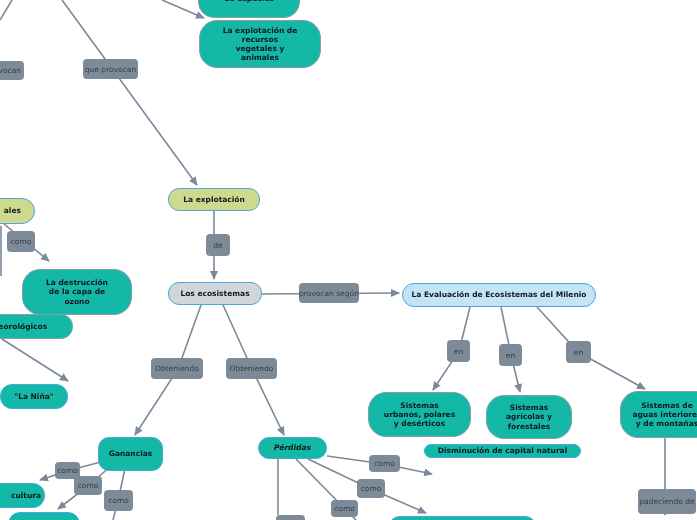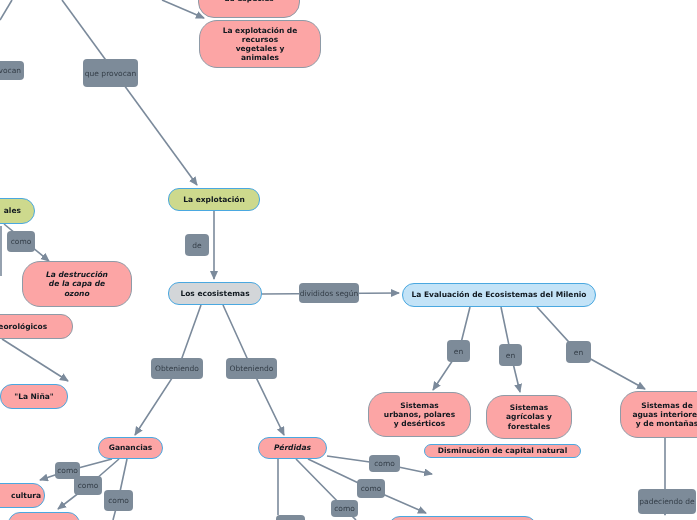--- a/index.html
+++ b/index.html
@@ -12,21 +12,21 @@
   #wires marker path{fill:var(--line);}
   .l{ 
     position:absolute;z-index:2;box-sizing:border-box;
     background:var(--label-bg);border-radius:4px;
     display:flex;align-items:center;justify-content:center;
     font-size:7.5px;color:var(--label-text);padding:1px 3px;
     white-space:nowrap;overflow:hidden;
   }
   .n{ 
     position:absolute;z-index:3;box-sizing:border-box;
-    background:#fca5a5;border:1.7px solid var(--border-gray);border-radius:14px;
+    background:#14b8a6;border:1.7px solid var(--border-gray);border-radius:14px;
     display:flex;align-items:center;justify-content:center;text-align:center;
     font-size:7.5px;font-weight:bold;line-height:1.22;color:var(--node-text);
     padding:2px 4px;white-space:pre-line;
   }
   .b{border-color:var(--border-blue);}
   .g{background:var(--fill-green);}
   .gf{background:var(--fill-gray);}
   .bf{background:var(--fill-blue);}
   .rend{justify-content:flex-end;text-align:right;}
 </style>
@@ -58,53 +58,53 @@
     <polyline points="119,459 88,486 58,509" marker-end="url(#ah)"></polyline>
     <polyline points="127,459 118,501 113,520"></polyline>
     <polyline points="278,459 278,515"></polyline>
     <polyline points="296,459 345,509 356,520"></polyline>
     <polyline points="308,459 371,489 426,513" marker-end="url(#ah)"></polyline>
     <polyline points="327,456 384,464 432,474" marker-end="url(#ah)"></polyline>
     <polyline points="665,438 665,515" marker-end="url(#ah)"></polyline>
   </svg>
 
   <div class="l rend" style="left:-22px;top:61px;width:46px;height:19px;padding-right:3px;">vocan</div>
-  <div class="l" style="left:83px;top:59px;width:55px;height:28px;">que provocan</div>
+  <div class="l" style="left:83px;top:59px;width:55px;height:20px;">que provocan</div>
   <div class="l" style="left:7px;top:231px;width:28px;height:21px;">como</div>
-  <div class="l" style="left:185px;top:234px;width:24px;height:22px;">de</div>
-  <div class="l" style="left:299px;top:283px;width:60px;height:20px;">divididos según</div>
+  <div class="l" style="left:206px;top:234px;width:24px;height:22px;">de</div>
+  <div class="l" style="left:299px;top:283px;width:60px;height:20px;">provocan según</div>
   <div class="l" style="left:151px;top:358px;width:52px;height:21px;">Obteniendo</div>
   <div class="l" style="left:226px;top:358px;width:51px;height:21px;">Obteniendo</div>
   <div class="l" style="left:447px;top:340px;width:23px;height:22px;">en</div>
   <div class="l" style="left:499px;top:344px;width:23px;height:22px;">en</div>
   <div class="l" style="left:566px;top:341px;width:25px;height:22px;">en</div>
   <div class="l" style="left:55px;top:462px;width:25px;height:17px;">como</div>
   <div class="l" style="left:74px;top:476px;width:28px;height:19px;">como</div>
   <div class="l" style="left:104px;top:490px;width:29px;height:21px;">como</div>
   <div class="l" style="left:369px;top:455px;width:31px;height:17px;">como</div>
   <div class="l" style="left:357px;top:479px;width:28px;height:19px;">como</div>
   <div class="l" style="left:331px;top:500px;width:27px;height:17px;">como</div>
   <div class="l" style="left:638px;top:465px;width:58px;height:25px;margin-top:24px;">padeciendo de</div>
   <div class="l" style="left:276px;top:515px;width:29px;height:18px;"></div>
 
   <div class="n" style="left:198px;top:-20px;width:102px;height:38px;border-radius:16px;">de especies</div>
   <div class="n" style="left:199px;top:20px;width:122px;height:48px;border-radius:18px;">La explotación de
 recursos
 vegetales y
 animales</div>
   <div class="n b g rend" style="left:-70px;top:198px;width:105px;height:26px;border-radius:13px;padding-right:13px;">ales</div>
-  <div class="n" style="left:22px;top:261px;width:110px;height:46px;border-radius:18px;font-style:italic;">La destrucción
+  <div class="n" style="left:22px;top:269px;width:110px;height:46px;border-radius:18px;">La destrucción
 de la capa de
 ozono</div>
   <div class="n" style="left:-44px;top:314px;width:117px;height:25px;border-radius:12px;">meteorológicos</div>
   <div class="n b" style="left:0px;top:384px;width:68px;height:25px;border-radius:12px;">"La Niña"</div>
   <div class="n b g" style="left:168px;top:188px;width:92px;height:23px;border-radius:11px;">La explotación</div>
   <div class="n b gf" style="left:168px;top:282px;width:94px;height:23px;border-radius:11px;">Los ecosistemas</div>
   <div class="n b bf" style="left:402px;top:283px;width:194px;height:24px;border-radius:12px;">La Evaluación de Ecosistemas del Milenio</div>
-  <div class="n b" style="left:98px;top:437px;width:65px;height:22px;border-radius:11px;">Ganancias</div>
+  <div class="n b" style="left:98px;top:437px;width:65px;height:34px;border-radius:11px;">Ganancias</div>
   <div class="n b" style="left:258px;top:437px;width:69px;height:22px;border-radius:11px;font-style:italic;">Pérdidas</div>
   <div class="n" style="left:368px;top:392px;width:103px;height:45px;border-radius:18px;">Sistemas
 urbanos, polares
 y desérticos</div>
   <div class="n" style="left:486px;top:395px;width:86px;height:44px;border-radius:18px;">Sistemas
 agrícolas y
 forestales</div>
   <div class="n" style="left:620px;top:391px;width:94px;height:47px;border-radius:18px;">Sistemas de
 aguas interiores
 y de montañas</div>

